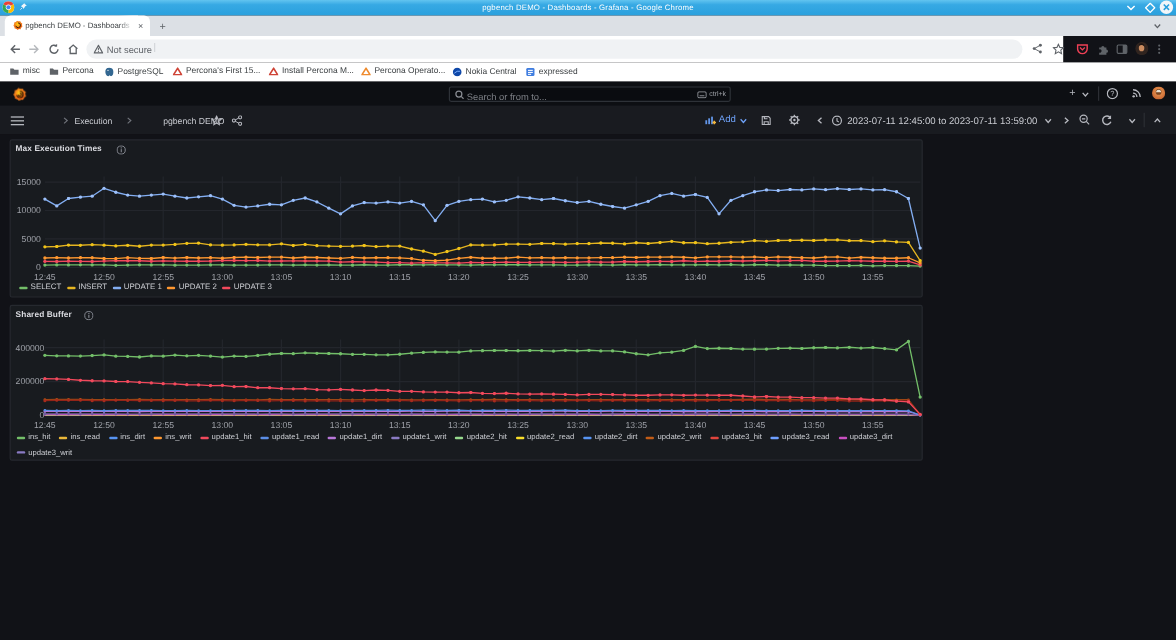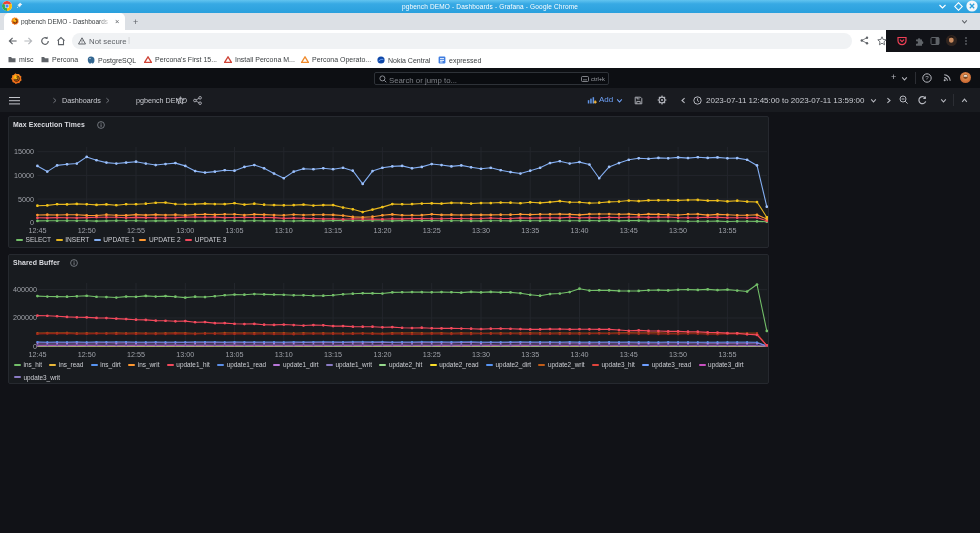--- a/index.html
+++ b/index.html
@@ -252,21 +252,21 @@
         <path d="M5.6 2.9 a2.7 2.7 0 1 1 -2.6 3.3 M5.6 4.4 a1.25 1.25 0 1 1 -1.2 1.5" stroke="#3a1c04" stroke-width="1" fill="none"></path>
       </svg>
     </div>
   <div id="gsearch">
     <div class="ic" style="left:4px;top:2px;">
         <svg width="8" height="8" viewBox="0 0 8 8">
           <circle cx="3.4" cy="3.4" r="2.5" fill="none" stroke="#8a8d94" stroke-width="1"></circle>
           <path d="M5.3 5.3 L7.3 7.3" stroke="#8a8d94" stroke-width="1"></path>
         </svg>
       </div>
-    <span class="abs" style="left:14px;top:3px;">Search or jump to...</span>
+    <span class="abs" style="left:14px;top:3px;">Search or from to...</span>
     <div class="ic" style="left:206px;top:3px;">
         <svg width="8" height="6" viewBox="0 0 8 6">
           <rect x="0.5" y="0.5" width="7" height="5" rx="1" fill="none" stroke="#9da0a6" stroke-width="0.8"></rect>
           <path d="M2 3.8 h4" stroke="#9da0a6" stroke-width="0.7"></path>
         </svg>
       </div>
     <span class="abs" style="left:216px;top:3px;color:#9da0a6;font-size:5.8px;">ctrl+k</span>
   </div>
   <span class="abs" style="left:891px;top:4px;color:#b6b8bf;font-size:9px;">+</span>
   <div class="ic" style="left:901px;top:7px;">
@@ -302,21 +302,21 @@
     </div>
 </div>
 <div id="gsub">
   <div class="abs" style="left:9px;top:8.6px;width:11px;height:1.6px;background:#c2c4ca;box-shadow:0 3.2px #c2c4ca, 0 6.4px #c2c4ca;"></div>
   <span class="abs" style="left:30px;top:24px;">Home</span>
   <div class="ic" style="left:51px;top:9px;">
       <svg width="7" height="7" viewBox="0 0 7 7">
         <path d="M2.4 1.2 L5 3.5 L2.4 5.8" fill="none" stroke="#71747b" stroke-width="1"></path>
       </svg>
     </div>
-  <span class="abs" style="left:62px;top:8px;">Dashboards</span>
+  <span class="abs" style="left:62px;top:8px;">Execution</span>
   <div class="ic" style="left:104px;top:9px;">
       <svg width="7" height="7" viewBox="0 0 7 7">
         <path d="M2.4 1.2 L5 3.5 L2.4 5.8" fill="none" stroke="#71747b" stroke-width="1"></path>
       </svg>
     </div>
   <span class="abs" style="left:115px;top:8px;margin-left:21px;">pgbench DEMO</span>
   <div class="ic" style="left:176px;top:8px;">
       <svg width="9" height="9" viewBox="0 0 9 9">
         <path d="M4.5 0.7 L5.6 3.1 L8.3 3.4 L6.3 5.2 L6.8 7.9 L4.5 6.5 L2.2 7.9 L2.7 5.2 L0.7 3.4 L3.4 3.1z" fill="none" stroke="#b6b8bf" stroke-width="0.9"></path>
       </svg>

